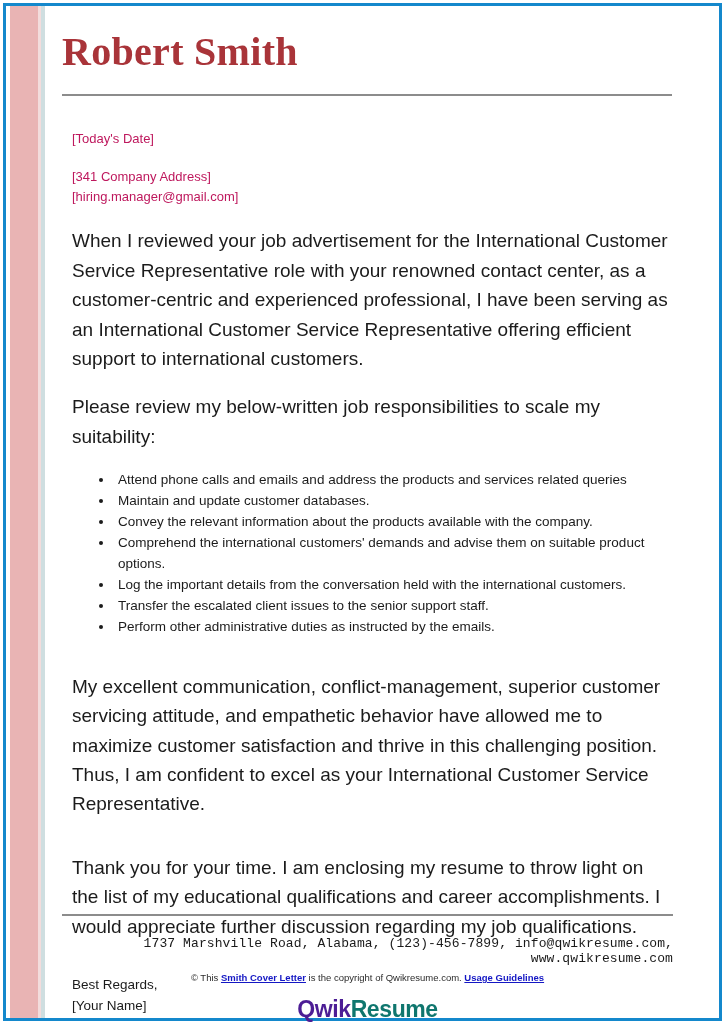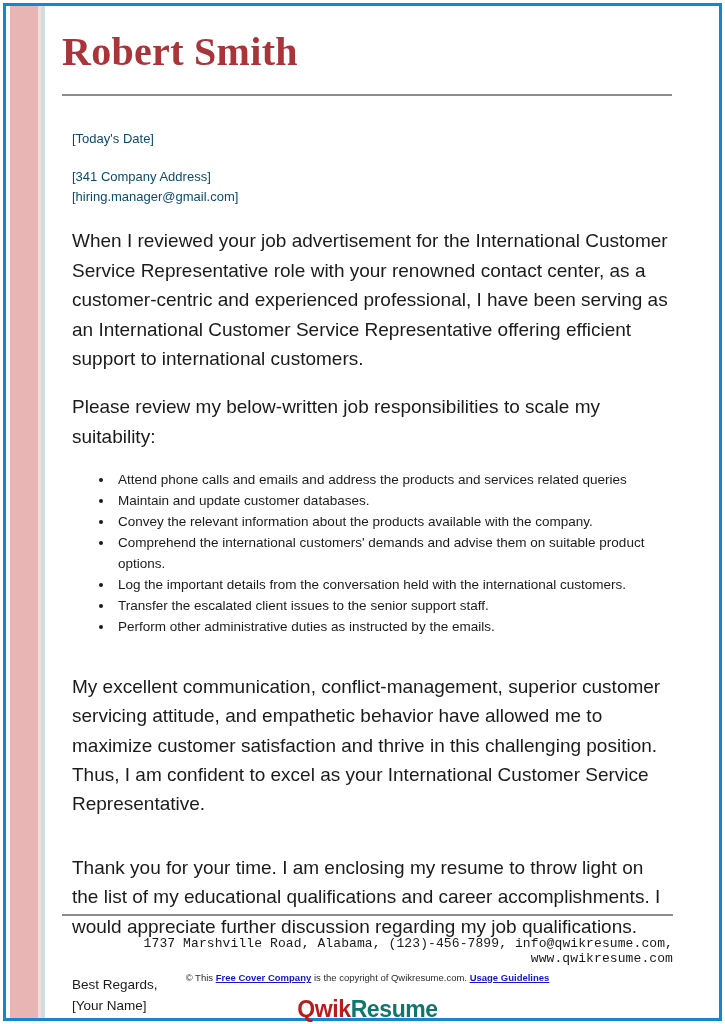--- a/index.html
+++ b/index.html
@@ -87,21 +87,21 @@
   .head-rule {
     margin-top: 22px;
     width: 610px;
     height: 2px;
     background: #8c8c8c;
   }
 
   .meta-block {
     margin-top: 36px;
     font-size: 13px;
-    color: #0c4a6e;
+    color: #be185d;
     line-height: 1.0;
     padding-left: 10px;
   }
   .meta-date { margin-bottom: 22px; }
   .meta-line { line-height: 1.55; }
 
   .salutation {
     margin-top: 42px;
     padding-left: 10px;
     font-size: 13.5px;
@@ -171,21 +171,21 @@
     font-weight: bold;
   }
   .logo {
     text-align: center;
     margin-top: 13px;
     font-family: "Liberation Sans", sans-serif;
     font-size: 23px;
     font-weight: bold;
     letter-spacing: -0.4px;
   }
-  .logo .q { color: #b91c1c; }
+  .logo .q { color: #4c1d95; }
   .logo .r { color: #0f766e; }
 </style>
 </head>
 <body>
 
 <div class="page">
   <div class="page-border"></div>
   <div class="accent-bar"></div>
   <div class="accent-edge"></div>
 
@@ -224,16 +224,16 @@
         <div>Best Regards,</div>
         <div>[Your Name]</div>
       </div>
 
     </div>
   </div>
 
   <div class="footer">
     <div class="footer-rule"></div>
     <div class="footer-address">1737 Marshville Road, Alabama, (123)-456-7899, info@qwikresume.com, www.qwikresume.com</div>
-    <div class="footer-copy"><span>© This </span><a href="#">Free Cover Company</a><span> is the copyright of Qwikresume.com. </span><a href="#">Usage Guidelines</a></div>
+    <div class="footer-copy"><span>© This </span><a href="#">Smith Cover Letter</a><span> is the copyright of Qwikresume.com. </span><a href="#">Usage Guidelines</a></div>
     <div class="logo"><span class="q">Qwik</span><span class="r">Resume</span></div>
   </div>
 </div>
 
 </body></html>

